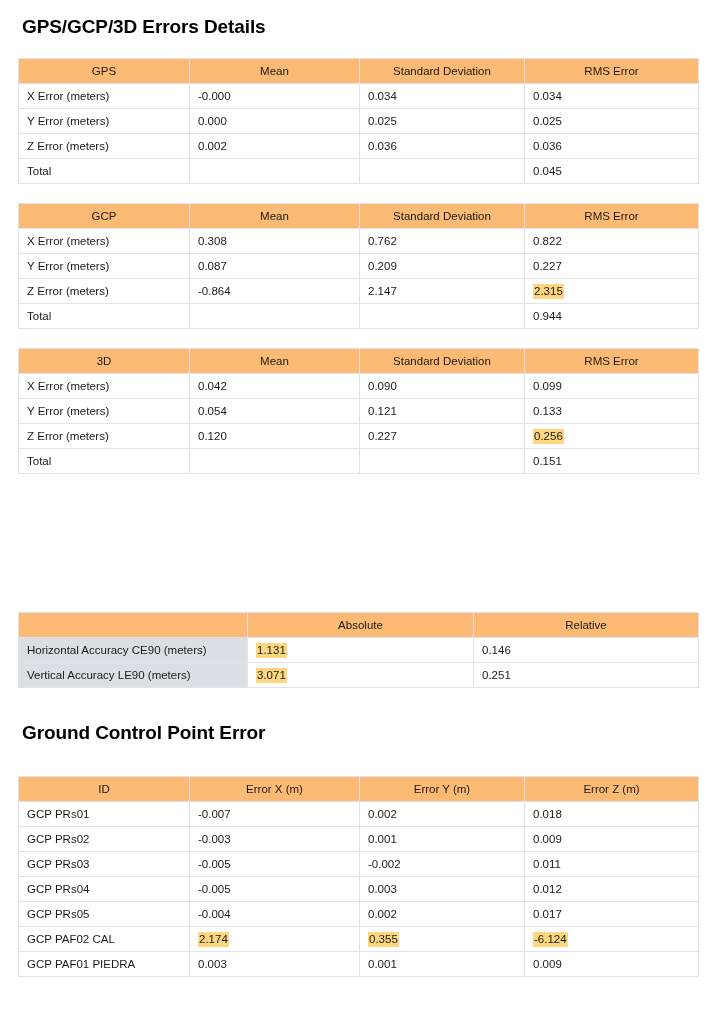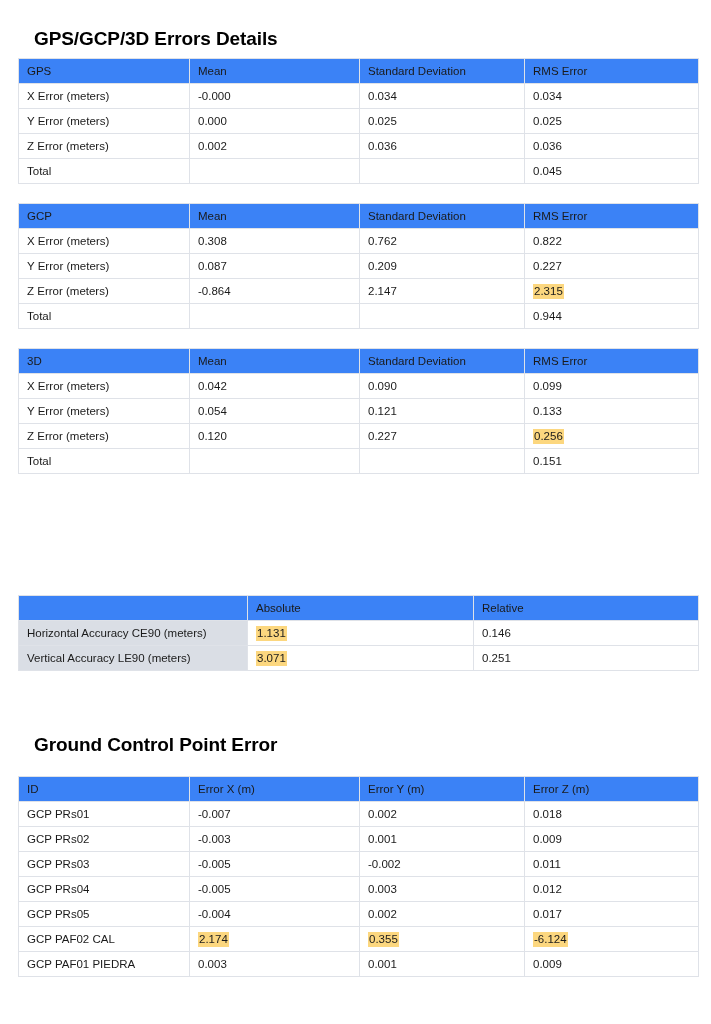--- a/index.html
+++ b/index.html
@@ -21,21 +21,21 @@
     position: relative;
     width: 711px;
     height: 1024px;
     padding: 0;
   }
 
   h1.section-title {
     font-size: 19px;
     font-weight: bold;
     color: #000000;
-    margin: 16px;
+    margin: 4px;
     padding: 0;
     letter-spacing: -0.1px;
     line-height: 22px;
   }
 
   .tbl {
     border-collapse: collapse;
     table-layout: fixed;
     width: 680px;
     font-size: 11.5px;
@@ -46,22 +46,23 @@
     padding: 0 8px;
     height: 25px;
     text-align: left;
     font-weight: normal;
     vertical-align: middle;
     white-space: nowrap;
     overflow: hidden;
     color: #1a1a1a;
   }
   .tbl thead th, .tbl td.hdr-cell {
-    background: #3b82f6;
+    background: #fdba74;
     color: #1a1a1a;
+    text-align: center;
   }
   .tbl tbody td { background: #ffffff; }
   .tbl td.rowhdr {
     background: #dadee5;
   }
 
   .hl {
     background: #fcd77f;
     padding: 1px 1px;
     display: inline-block;
@@ -69,21 +70,21 @@
     text-align: center;
   }
 
   
   .blk { position: absolute; left: 18px; }
 
   #title-errors { top: 12px; }
   #table-gps    { top: 58px; }
   #table-gcp    { top: 203px; }
   #table-3d     { top: 348px; }
-  #table-accuracy { top: 595px; }
+  #table-accuracy { top: 612px; }
   #title-gcp-error { top: 718px; }
   #table-gcp-error { top: 765px; margin-top: 11px; }
 
   
   col.c1 { width: 171px; }
   col.c2 { width: 170px; }
   col.c3 { width: 165px; }
   col.c4 { width: 174px; }
 
   

